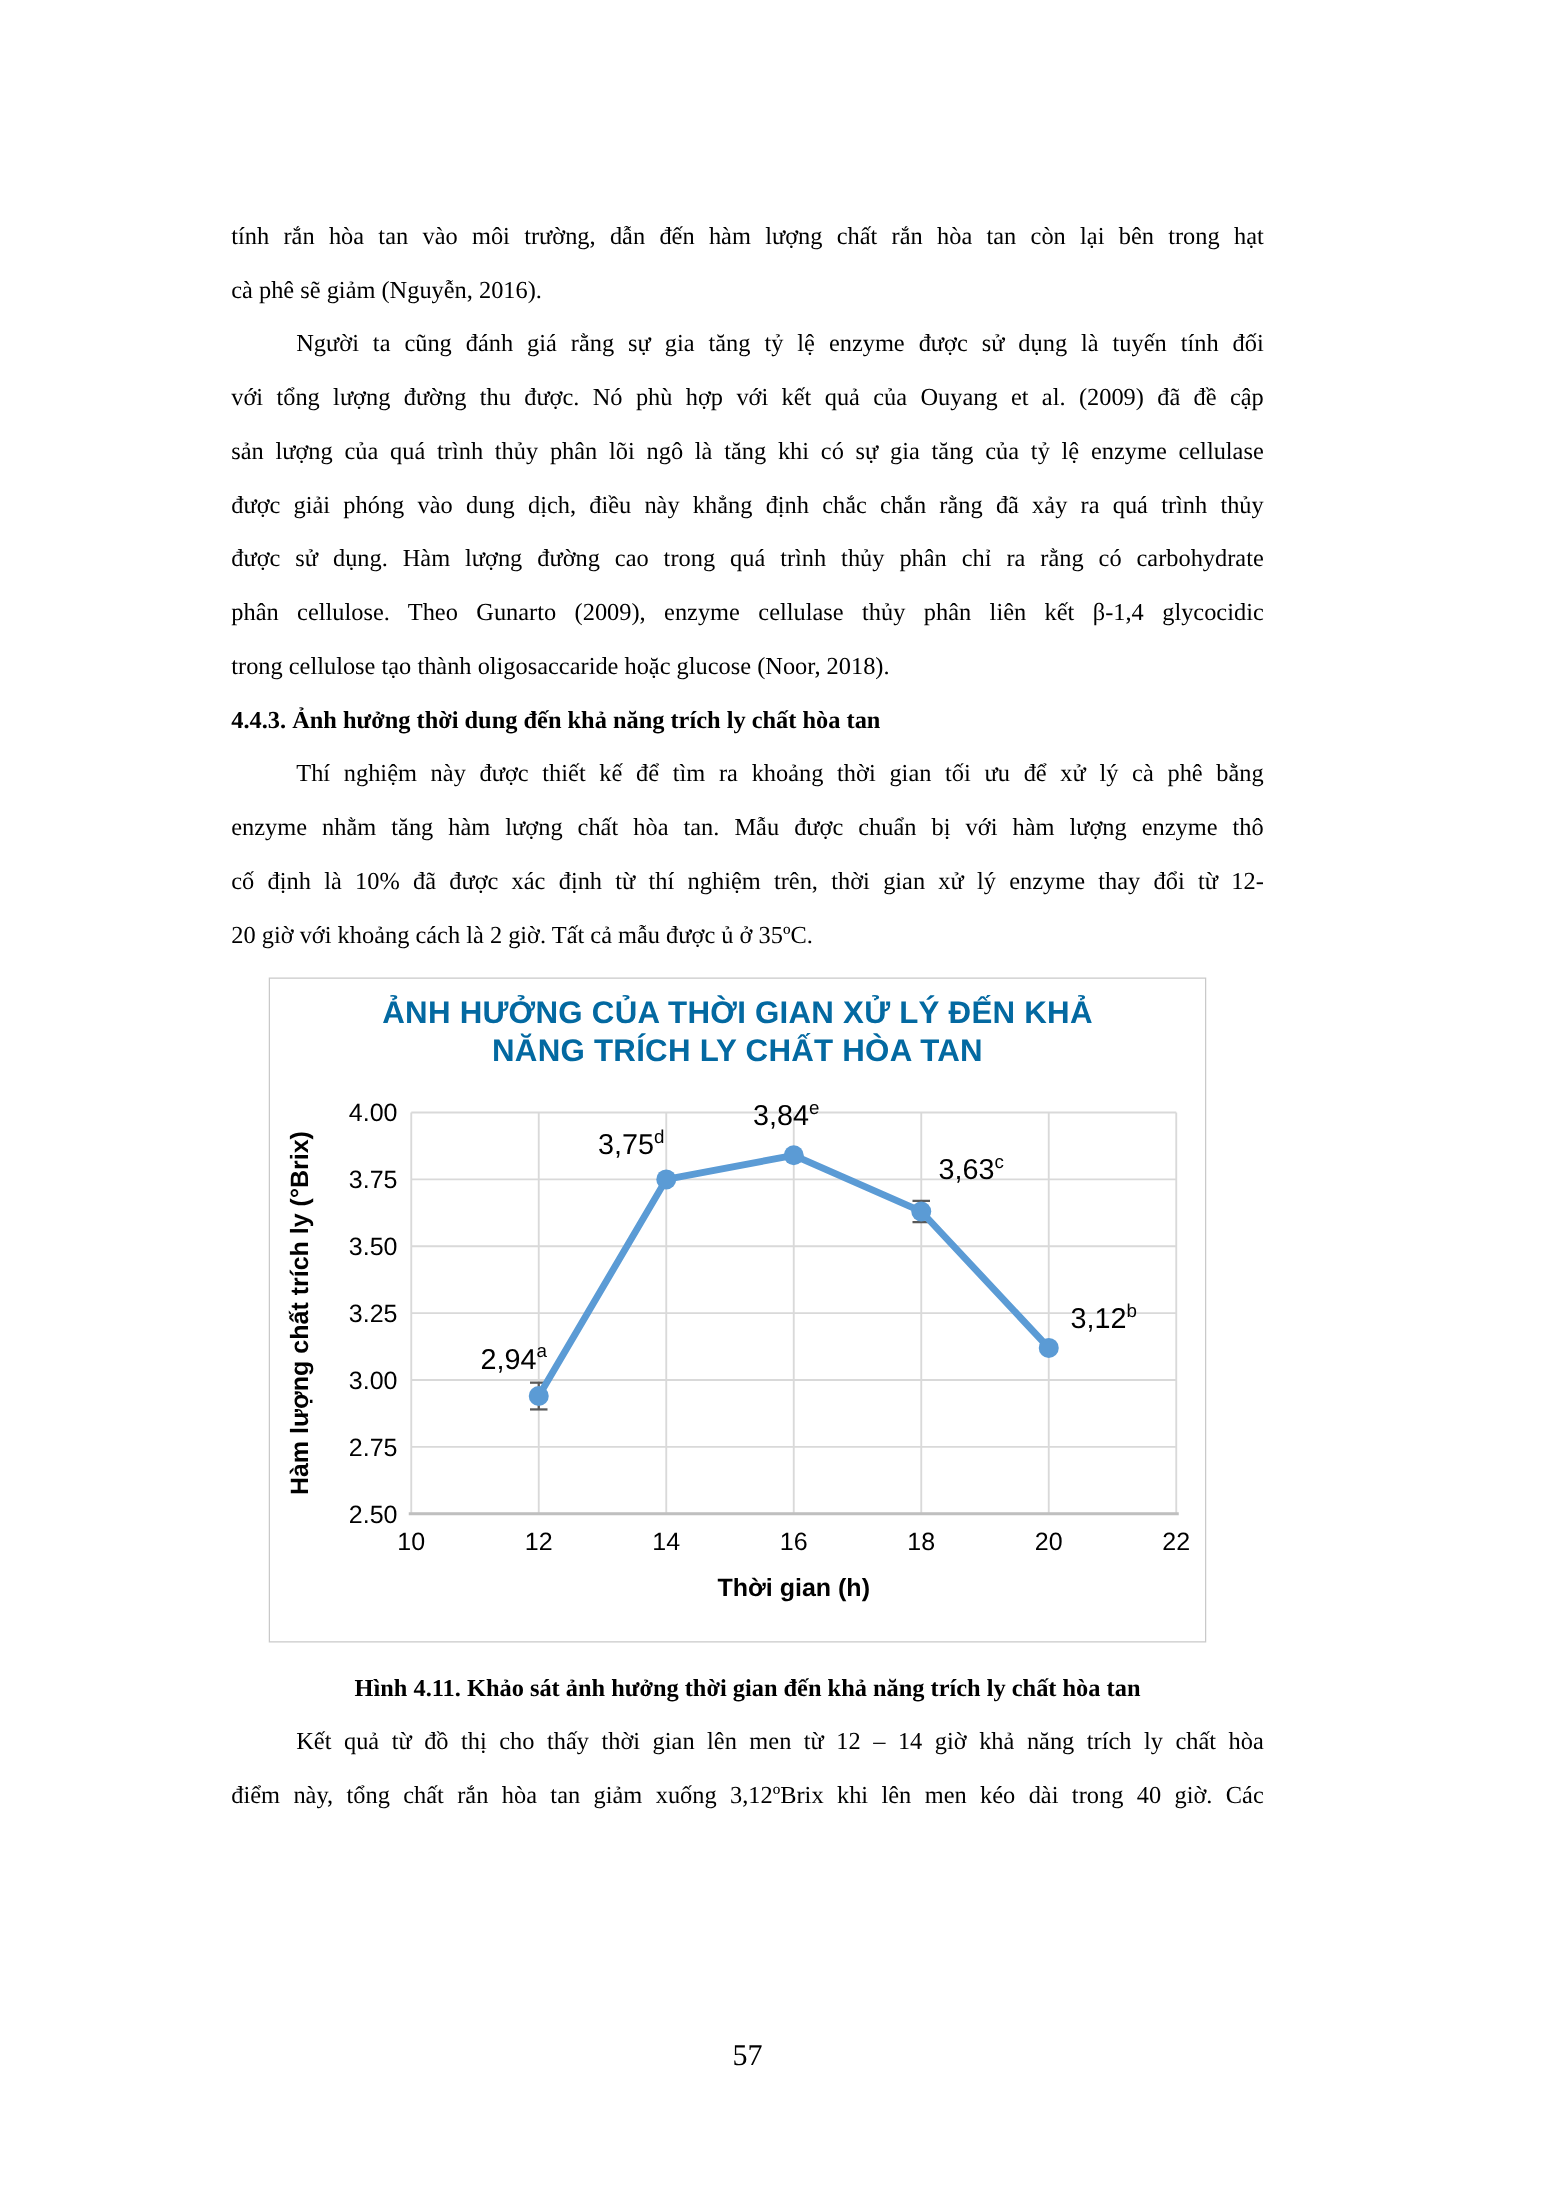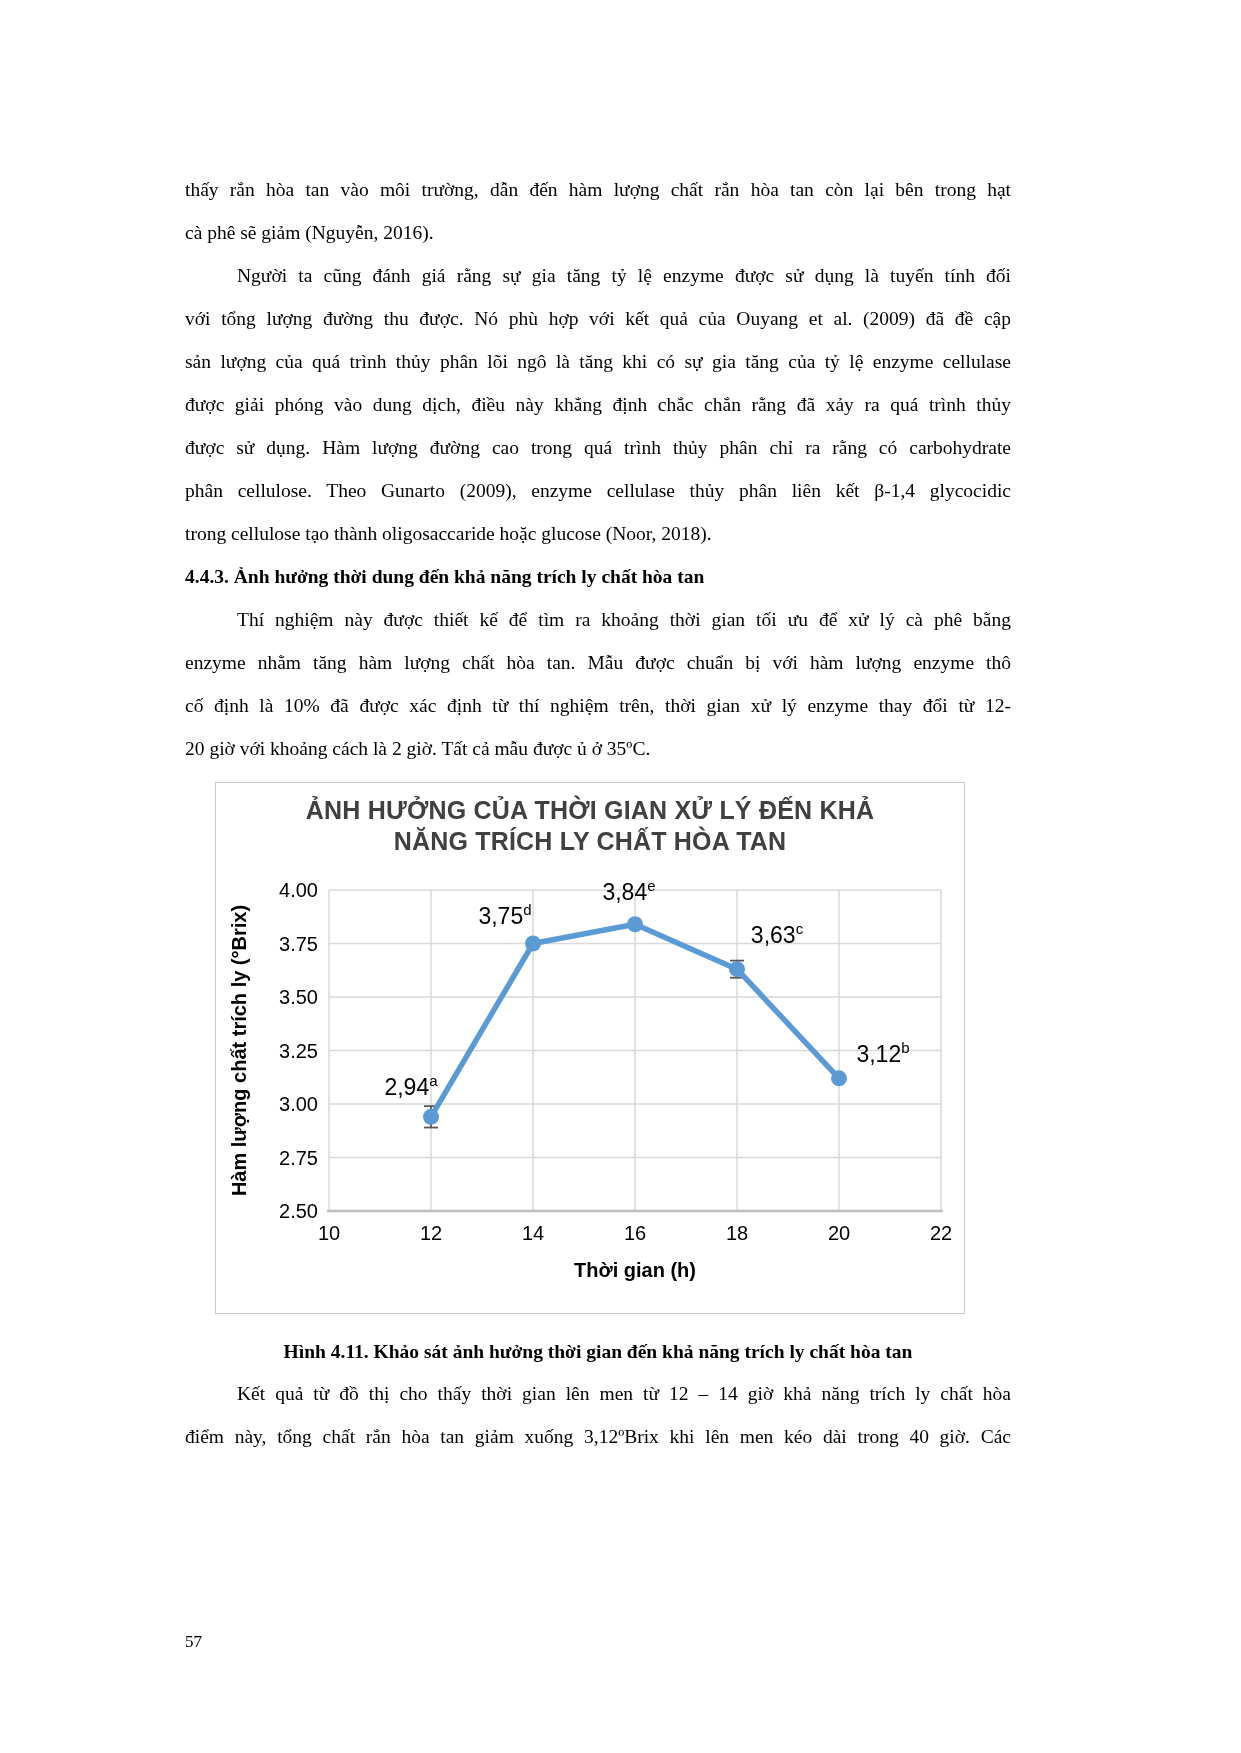--- a/index.html
+++ b/index.html
@@ -19,36 +19,36 @@
     position:absolute; left:185px; top:1330px; width:826px; line-height:43px;
     text-align:center; font-weight:bold; font-size:19.5px;
   }
   .chart-box {
     position:absolute; left:215px; top:782px; width:750px; height:532px;
     border:1.5px solid #c9c9c9; background:#fff;
     font-family:"Liberation Sans", sans-serif;
   }
   .chart-title {
     margin-top:12px; text-align:center; font-weight:bold; font-size:25px;
-    line-height:31px; color:#404040; letter-spacing:0.2px;
+    line-height:31px; color:#0369a1; letter-spacing:0.2px;
   }
   #chart-svg { position:absolute; top:80px; left:0; display:block; }
   svg text { font-family:"Liberation Sans", sans-serif; }
   .page-number {
     position:absolute; left:185px; top:1632px; width:826px;
-    text-align:left; font-size:17px;
+    text-align:center; font-size:24px;
   }
 </style>
 </head>
 <body>
 
 <div class="page">
 
   <div class="text-block" id="block-top">
-      <div class="line">thấy rắn hòa tan vào môi trường, dẫn đến hàm lượng chất rắn hòa tan còn lại bên trong hạt</div>
+      <div class="line">tính rắn hòa tan vào môi trường, dẫn đến hàm lượng chất rắn hòa tan còn lại bên trong hạt</div>
       <div class="line left">cà phê sẽ giảm (Nguyễn, 2016).</div>
       <div class="line indent">Người ta cũng đánh giá rằng sự gia tăng tỷ lệ enzyme được sử dụng là tuyến tính đối</div>
       <div class="line">với tổng lượng đường thu được. Nó phù hợp với kết quả của Ouyang et al. (2009) đã đề cập</div>
       <div class="line">sản lượng của quá trình thủy phân lõi ngô là tăng khi có sự gia tăng của tỷ lệ enzyme cellulase</div>
       <div class="line">được giải phóng vào dung dịch, điều này khẳng định chắc chắn rằng đã xảy ra quá trình thủy</div>
       <div class="line">được sử dụng. Hàm lượng đường cao trong quá trình thủy phân chỉ ra rằng có carbohydrate</div>
       <div class="line">phân cellulose. Theo Gunarto (2009), enzyme cellulase thủy phân liên kết β-1,4 glycocidic</div>
       <div class="line left">trong cellulose tạo thành oligosaccaride hoặc glucose (Noor, 2018).</div>
       <div class="line left heading">4.4.3. Ảnh hưởng thời dung đến khả năng trích ly chất hòa tan</div>
       <div class="line indent">Thí nghiệm này được thiết kế để tìm ra khoảng thời gian tối ưu để xử lý cà phê bằng</div>

